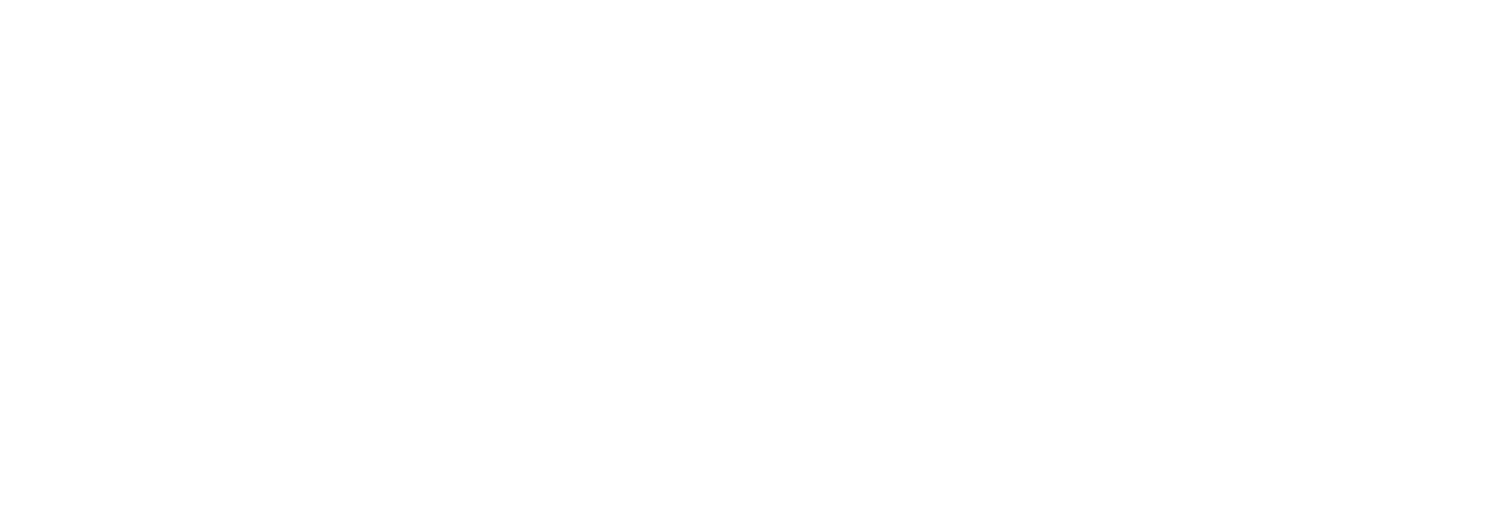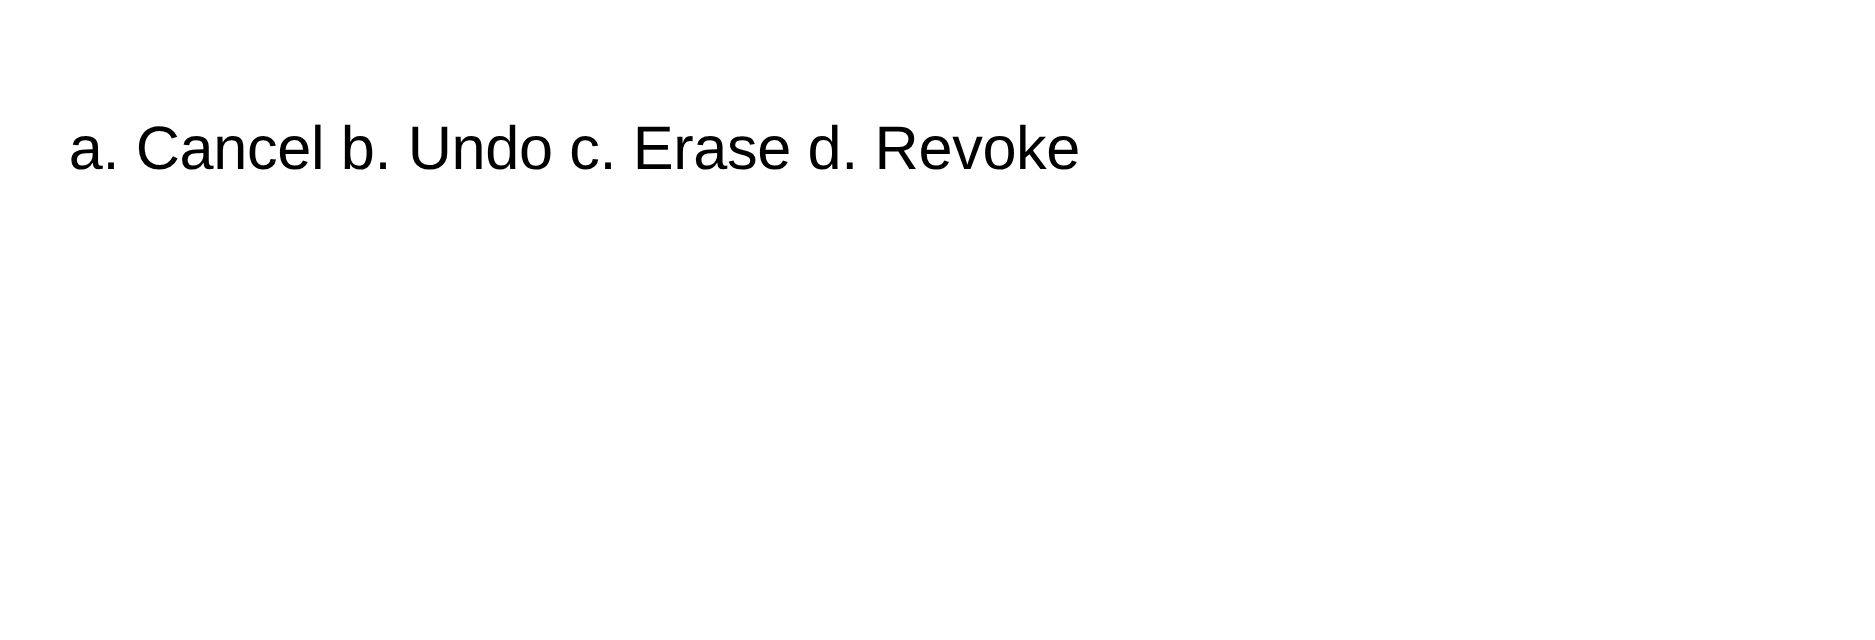--- a/index.html
+++ b/index.html
@@ -25,14 +25,13 @@
       font-size: 49px;
       line-height: 1.62;
       font-weight: 400;
       letter-spacing: -0.3px;
     }
   </style>
 </head>
 <body>
 
 <div class="container">
-  <div class="options-line">a. Cancel b. Undo c. Erase d. Revoke</div>
 </div>
 
 </body></html>

